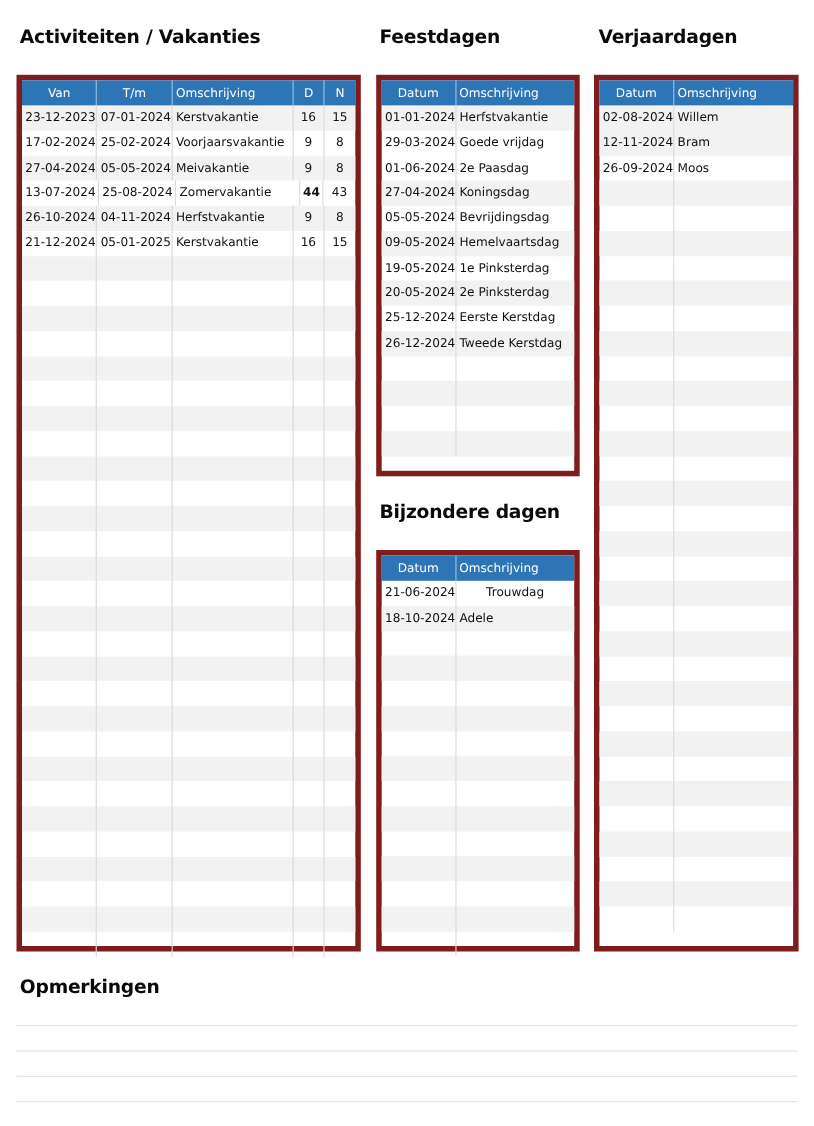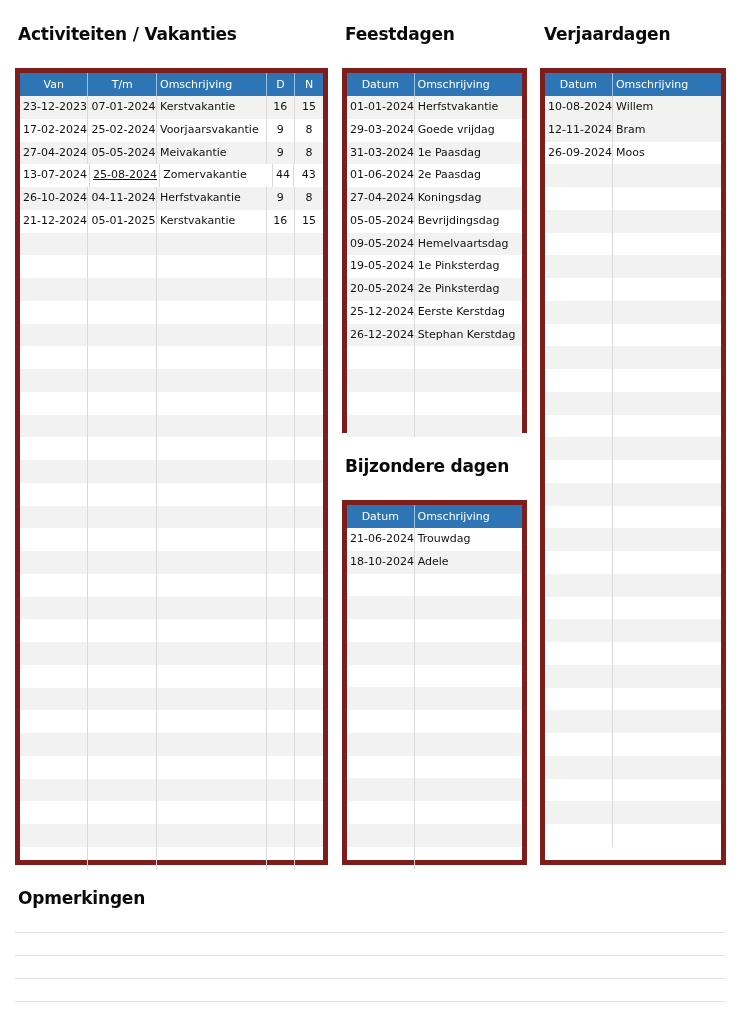--- a/index.html
+++ b/index.html
@@ -54,23 +54,23 @@
     </div>
     <div class="row alt">
       <div class="td c" style="width: 71px;">27-04-2024</div>
       <div class="td c" style="width: 71px;">05-05-2024</div>
       <div class="td l" style="width: 114px;">Meivakantie</div>
       <div class="td c" style="width: 29px;">9</div>
       <div class="td c" style="width: 29px;">8</div>
     </div>
     <div class="row">
       <div class="td c" style="width: 71px;">13-07-2024</div>
-      <div class="td c" style="width: 71px; text-decoration: underline;">25-08-2024</div>
+      <div class="td c" style="width: 71px;">25-08-2024</div>
       <div class="td l" style="width: 114px;">Zomervakantie</div>
-      <div class="td c" style="width: 22px;">44</div>
+      <div class="td c" style="width: 22px; font-weight: bold;">44</div>
       <div class="td c" style="width: 29px;">43</div>
     </div>
     <div class="row alt">
       <div class="td c" style="width: 71px;">26-10-2024</div>
       <div class="td c" style="width: 71px;">04-11-2024</div>
       <div class="td l" style="width: 114px;">Herfstvakantie</div>
       <div class="td c" style="width: 29px;">9</div>
       <div class="td c" style="width: 29px;">8</div>
     </div>
     <div class="row">
@@ -284,24 +284,20 @@
       <div class="th l" style="width: 113px; padding-left: 3px;">Omschrijving</div>
     </div>
     <div class="row alt">
       <div class="td c" style="width: 71px;">01-01-2024</div>
       <div class="td l" style="width: 113px;">Herfstvakantie</div>
     </div>
     <div class="row">
       <div class="td c" style="width: 71px;">29-03-2024</div>
       <div class="td l" style="width: 113px;">Goede vrijdag</div>
     </div>
-    <div class="row alt">
-      <div class="td c" style="width: 71px;">31-03-2024</div>
-      <div class="td l" style="width: 113px;">1e Paasdag</div>
-    </div>
     <div class="row">
       <div class="td c" style="width: 71px;">01-06-2024</div>
       <div class="td l" style="width: 113px;">2e Paasdag</div>
     </div>
     <div class="row alt">
       <div class="td c" style="width: 71px;">27-04-2024</div>
       <div class="td l" style="width: 113px;">Koningsdag</div>
     </div>
     <div class="row">
       <div class="td c" style="width: 71px;">05-05-2024</div>
@@ -318,21 +314,21 @@
     <div class="row alt">
       <div class="td c" style="width: 71px;">20-05-2024</div>
       <div class="td l" style="width: 113px;">2e Pinksterdag</div>
     </div>
     <div class="row">
       <div class="td c" style="width: 71px;">25-12-2024</div>
       <div class="td l" style="width: 113px;">Eerste Kerstdag</div>
     </div>
     <div class="row alt">
       <div class="td c" style="width: 71px;">26-12-2024</div>
-      <div class="td l" style="width: 113px;">Stephan Kerstdag</div>
+      <div class="td l" style="width: 113px;">Tweede Kerstdag</div>
     </div>
     <div class="row">
       <div class="td c" style="width: 71px;"></div>
       <div class="td l" style="width: 113px;"></div>
     </div>
     <div class="row alt">
       <div class="td c" style="width: 71px;"></div>
       <div class="td l" style="width: 113px;"></div>
     </div>
     <div class="row">
@@ -345,21 +341,21 @@
     </div>
   </div>
 
 <div class="tbl" style="left:342px; top:500px; width:185px; height:365px;">
     <div class="thead">
       <div class="th c" style="width: 71px;">Datum</div>
       <div class="th l" style="width: 113px; padding-left: 3px;">Omschrijving</div>
     </div>
     <div class="row">
       <div class="td c" style="width: 71px;">21-06-2024</div>
-      <div class="td l" style="width: 113px;">Trouwdag</div>
+      <div class="td l" style="width: 113px; text-align: center;">Trouwdag</div>
     </div>
     <div class="row alt">
       <div class="td c" style="width: 71px;">18-10-2024</div>
       <div class="td l" style="width: 113px;">Adele</div>
     </div>
     <div class="row">
       <div class="td c" style="width: 71px;"></div>
       <div class="td l" style="width: 113px;"></div>
     </div>
     <div class="row alt">
@@ -411,21 +407,21 @@
       <div class="td l" style="width: 113px;"></div>
     </div>
   </div>
 
 <div class="tbl" style="left:540px; top:68px; width:186px; height:797px;">
     <div class="thead">
       <div class="th c" style="width: 71px;">Datum</div>
       <div class="th l" style="width: 113px; padding-left: 3px;">Omschrijving</div>
     </div>
     <div class="row alt">
-      <div class="td c" style="width: 71px;">10-08-2024</div>
+      <div class="td c" style="width: 71px;">02-08-2024</div>
       <div class="td l" style="width: 113px;">Willem</div>
     </div>
     <div class="row alt">
       <div class="td c" style="width: 71px;">12-11-2024</div>
       <div class="td l" style="width: 113px;">Bram</div>
     </div>
     <div class="row">
       <div class="td c" style="width: 71px;">26-09-2024</div>
       <div class="td l" style="width: 113px;">Moos</div>
     </div>

